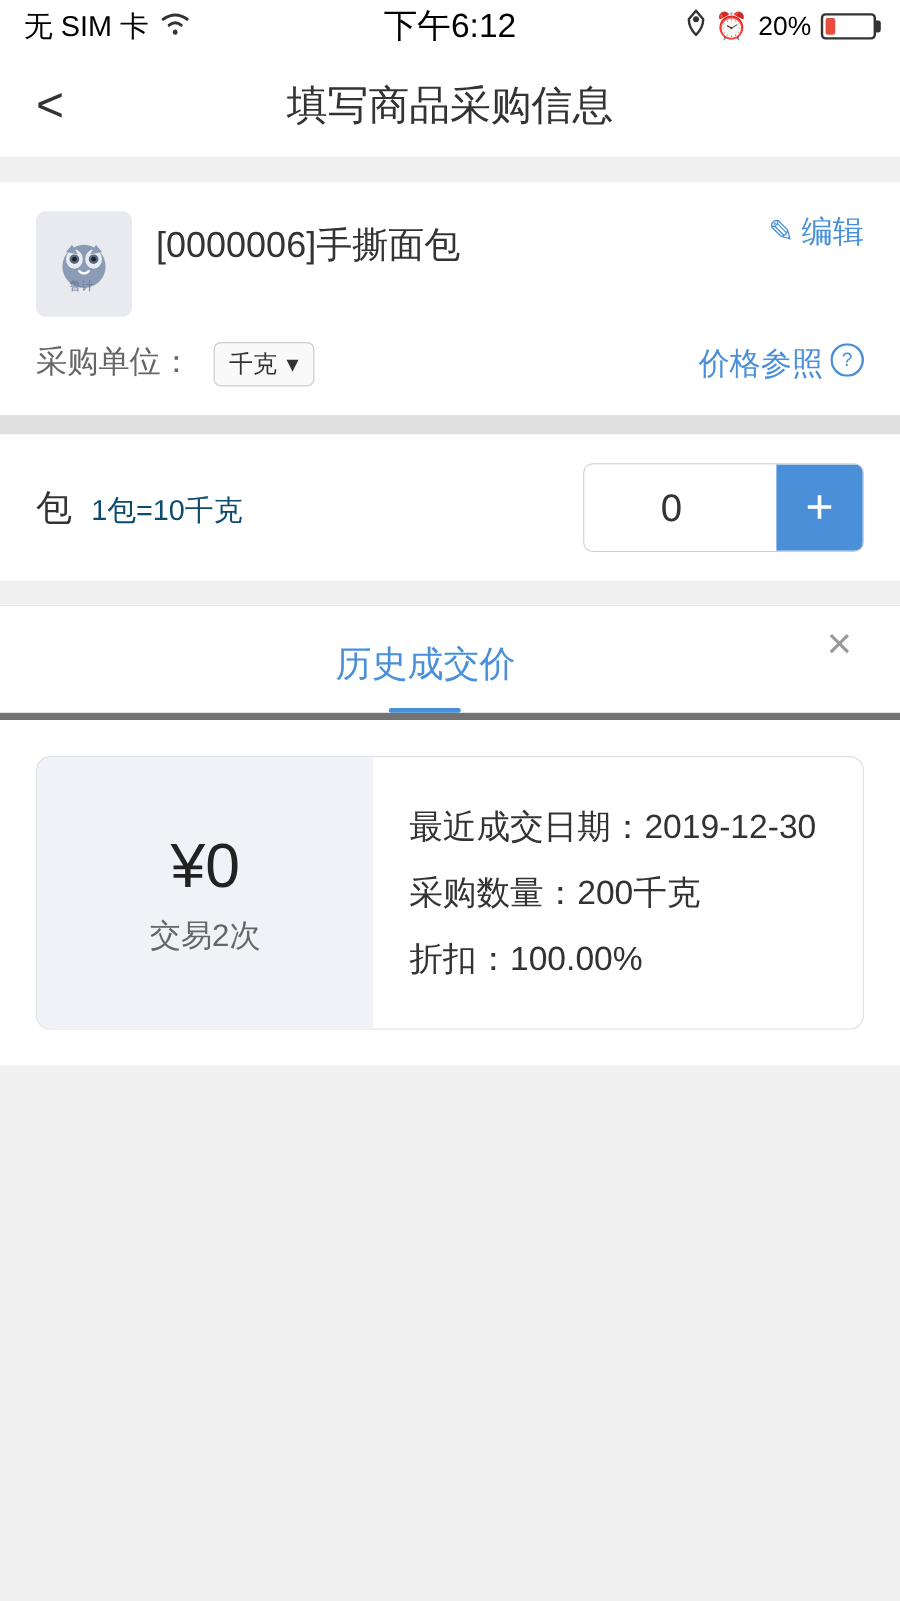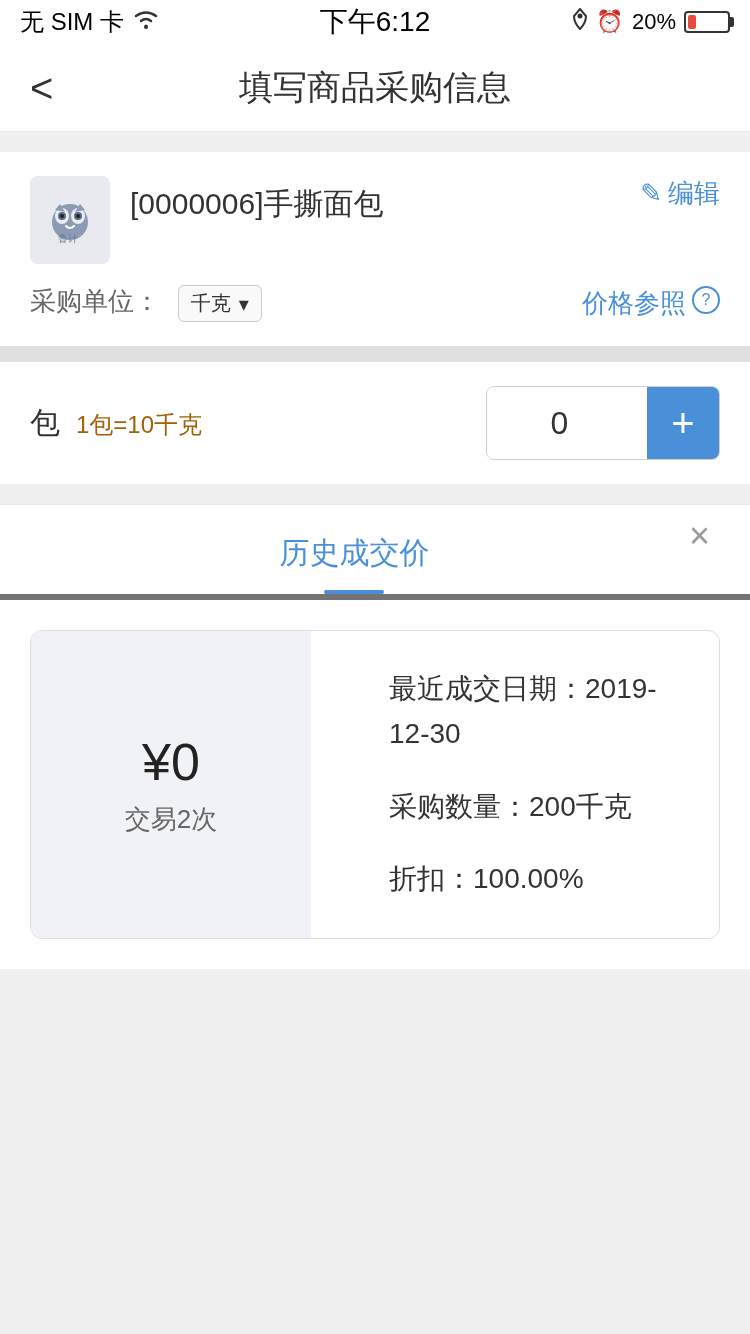--- a/index.html
+++ b/index.html
@@ -156,21 +156,21 @@
       align-items: baseline;
       gap: 16px;
     }
     .qty-unit {
       font-size: 30px;
       color: #333;
       font-weight: 500;
     }
     .qty-sub {
       font-size: 24px;
-      color: #a16207;
+      color: #0c4a6e;
     }
     .qty-control {
       display: flex;
       align-items: center;
       border: 1px solid #d0d0d0;
       border-radius: 8px;
       overflow: hidden;
     }
     .qty-input {
       width: 160px;
@@ -271,22 +271,21 @@
     .tx-count {
       font-size: 26px;
       color: #666;
       margin-top: 10px;
     }
     .tx-right {
       flex: 1;
       padding: 36px 30px;
       display: flex;
       flex-direction: column;
-      gap: 28px;
-      margin-left: 48px;
+      gap: 10px;
     }
     .tx-detail {
       font-size: 28px;
       color: #333;
       line-height: 1.6;
     }
 
     
     .main-bg {
       background: #f0f0f0;

